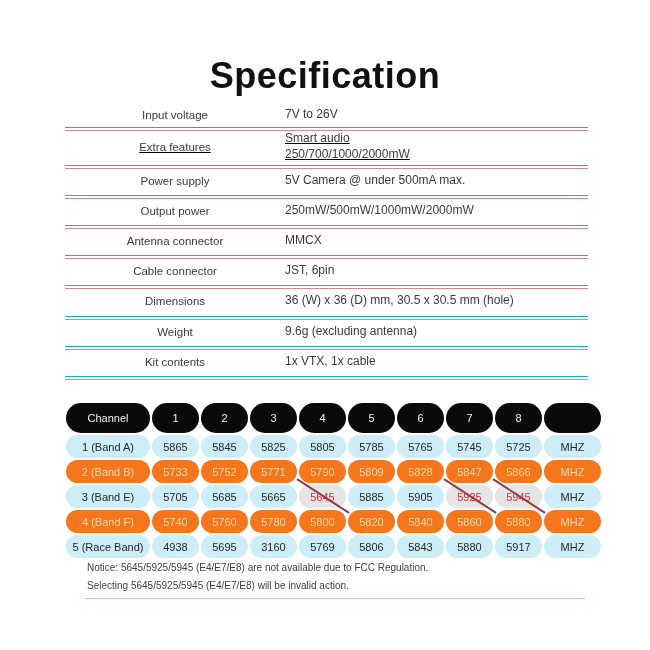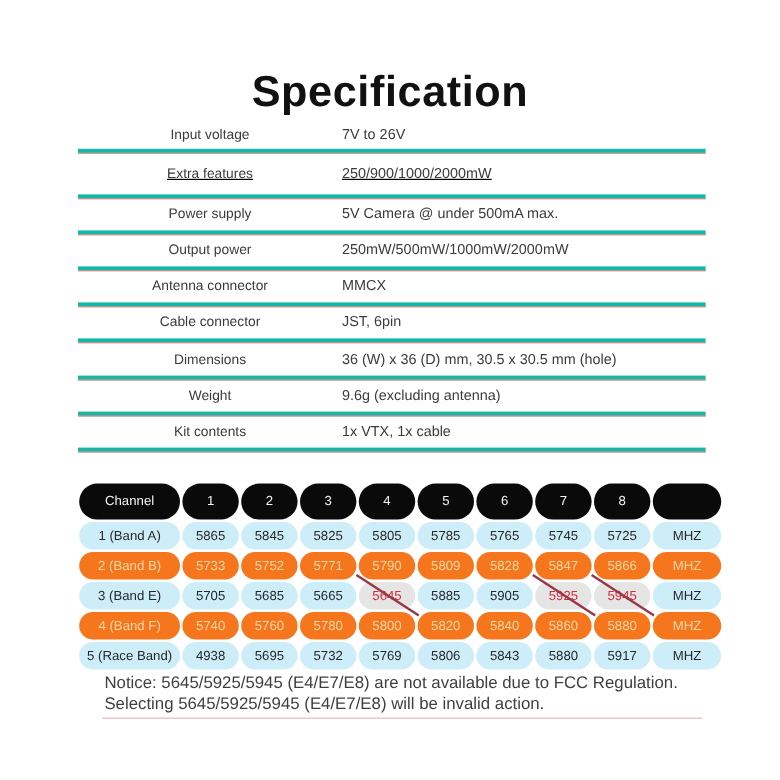--- a/index.html
+++ b/index.html
@@ -9,21 +9,21 @@
   }
   
   .title{
     position:absolute;top:55px;left:0;width:650px;margin:0;
     text-align:center;font-size:36px;font-weight:bold;color:#111111;letter-spacing:0.5px;
   }
   
   #specTable{position:absolute;left:65px;top:102px;width:523px;}
   .spec-row{
     display:flex;align-items:center;height:30px;
-    border-bottom:4px solid #14b8a6;position:relative;box-sizing:border-box;
+    border-bottom:1px solid #14b8a6;position:relative;box-sizing:border-box;
   }
   .spec-row::after{
     content:"";position:absolute;left:0;right:0;bottom:-4px;height:1px;
     background:#cf8d8b;pointer-events:none;
   }
   .spec-row:nth-child(1){height:26px;}
   .spec-row:nth-child(2){height:38px;text-decoration:underline;}
   .spec-row:nth-child(7){height:31px;}
   .spec-label{width:220px;text-align:center;font-size:11.5px;color:#3b3b3b;}
   .spec-value{flex:1;text-align:left;font-size:12px;color:#3b3b3b;line-height:1.3;}
@@ -38,21 +38,21 @@
   }
   .hdr{height:30px;background:#0a0a0a;color:#f2f2f2;}
   .band-blue{background:#cdedf8;color:#26282a;}
   .band-orange{background:#f5761d;color:#fbd7a4;}
   .invalid{background:#e5e5e5;color:#d42e35;}
   .strike{
     position:absolute;left:-7px;top:10px;width:62px;height:0;
     border-top:2px solid #993647;transform:rotate(33deg);z-index:3;pointer-events:none;
   }
   
-  .notice{position:absolute;left:87px;top:559px;font-size:14px;color:#3f3f3f;line-height:18px;}
+  .notice{position:absolute;left:87px;top:559px;font-size:10px;color:#3f3f3f;line-height:18px;}
   .notice-rule{
     position:absolute;left:85px;top:598px;width:500px;height:1px;
     background:rgba(190,85,85,0.4);
   }
 </style>
 </head>
 <body>
 
 <div class="canvas">
 
@@ -61,21 +61,22 @@
   <div id="specTable">
       <div class="spec-row">
         <div class="spec-label">Input voltage</div>
         <div class="spec-value">
           <div>7V to 26V</div>
         </div>
       </div>
       <div class="spec-row">
         <div class="spec-label">Extra features</div>
         <div class="spec-value">
-          <div>250/900/1000/2000mW</div>
+          <div>Smart audio</div>
+          <div>250/700/1000/2000mW</div>
         </div>
       </div>
       <div class="spec-row">
         <div class="spec-label">Power supply</div>
         <div class="spec-value">
           <div>5V Camera @ under  500mA max.</div>
         </div>
       </div>
       <div class="spec-row">
         <div class="spec-label">Output power</div>
@@ -162,21 +163,21 @@
       <div class="cell band-orange">5780</div>
       <div class="cell band-orange">5800</div>
       <div class="cell band-orange">5820</div>
       <div class="cell band-orange">5840</div>
       <div class="cell band-orange">5860</div>
       <div class="cell band-orange">5880</div>
       <div class="cell band-orange">MHZ</div>
       <div class="cell band-blue">5 (Race Band)</div>
       <div class="cell band-blue">4938</div>
       <div class="cell band-blue">5695</div>
-      <div class="cell band-blue">5732</div>
+      <div class="cell band-blue">3160</div>
       <div class="cell band-blue">5769</div>
       <div class="cell band-blue">5806</div>
       <div class="cell band-blue">5843</div>
       <div class="cell band-blue">5880</div>
       <div class="cell band-blue">5917</div>
       <div class="cell band-blue">MHZ</div>
     </div>
 
   <div class="notice">
     <div>Notice: 5645/5925/5945 (E4/E7/E8) are not available due to FCC Regulation.</div>

